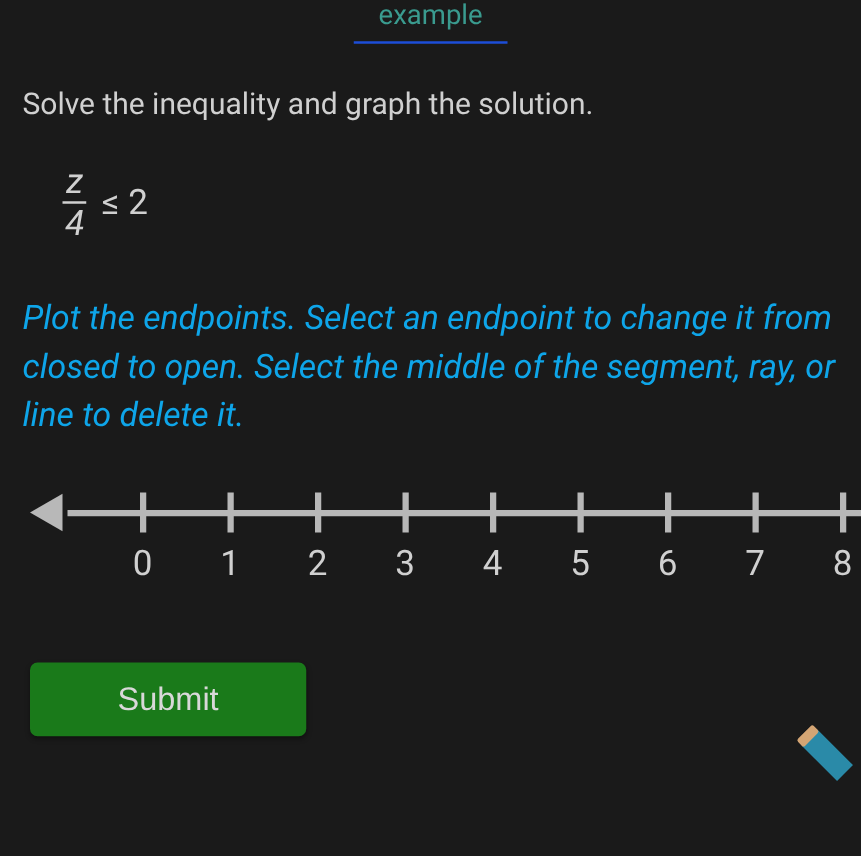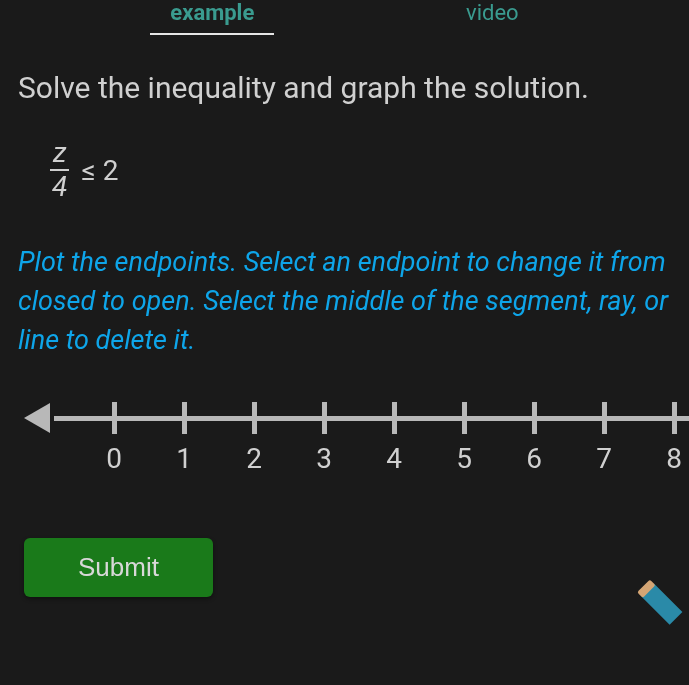--- a/index.html
+++ b/index.html
@@ -23,25 +23,24 @@
       width: 640px;
       margin: 0 auto;
     }
     .top-link {
       color: #3a9b8f;
       font-size: 22px;
       padding: 0 20px 8px 20px;
       cursor: pointer;
     }
     .top-link.active {
-      border-bottom: 2px solid #e5e5e5;
-      font-weight: bold;
+      border-bottom: 2px solid #1d4ed8;
     }
     .question-text {
-      font-size: 30px;
+      font-size: 24px;
       color: #d0d0d0;
       padding: 24px 18px 20px 18px;
       line-height: 1.4;
     }
     .inequality {
       padding: 10px 18px 30px 50px;
       font-size: 28px;
       color: #d0d0d0;
       display: flex;
       align-items: center;
@@ -109,21 +108,21 @@
       font-size: 28px;
       color: #d0d0d0;
       transform: translateX(-50%);
     }
     .submit-btn {
       background: #1a7a1a;
       color: #d8d8d8;
       font-size: 26px;
       border: none;
       border-radius: 6px;
-      padding: 14px 54px;
+      padding: 14px 70px;
       margin-left: 24px;
       margin-top: 20px;
       cursor: pointer;
       box-shadow: 0 2px 4px rgba(0,0,0,0.4);
     }
     .pencil-icon {
       position: absolute;
       bottom: 50px;
       right: -5px;
       width: 60px;
@@ -131,21 +130,20 @@
       cursor: pointer;
     }
   </style>
 </head>
 <body>
 
 
 
 <div class="top-links">
   <div class="top-link active">example</div>
-  <div class="top-link">video</div>
 </div>
 
 <div class="question-text">Solve the inequality and graph the solution.</div>
 
 <div class="inequality">
   <span class="fraction">
     <span class="frac-num">z</span>
     <span class="frac-den">4</span>
   </span>
   <span class="ineq-rest">

